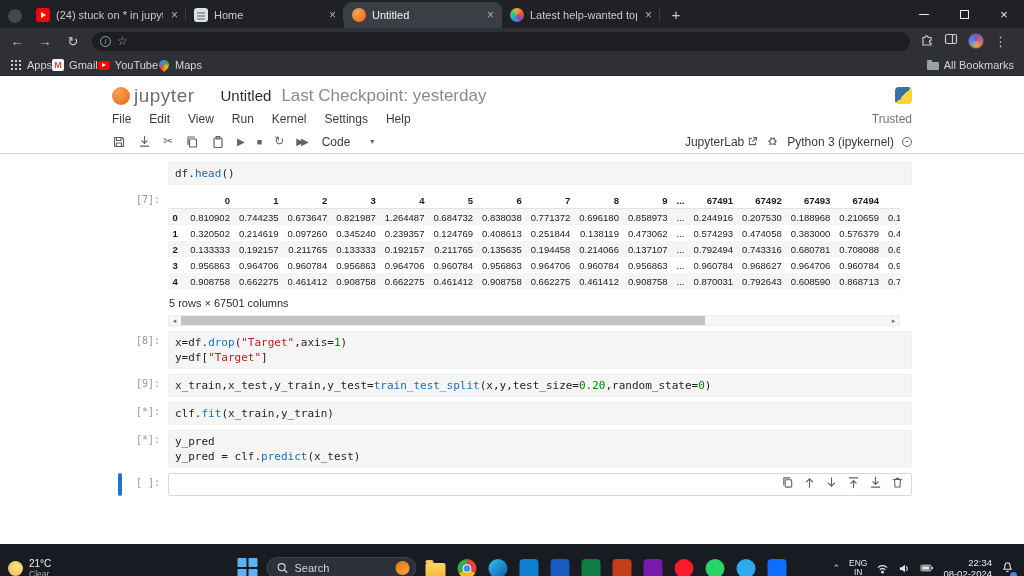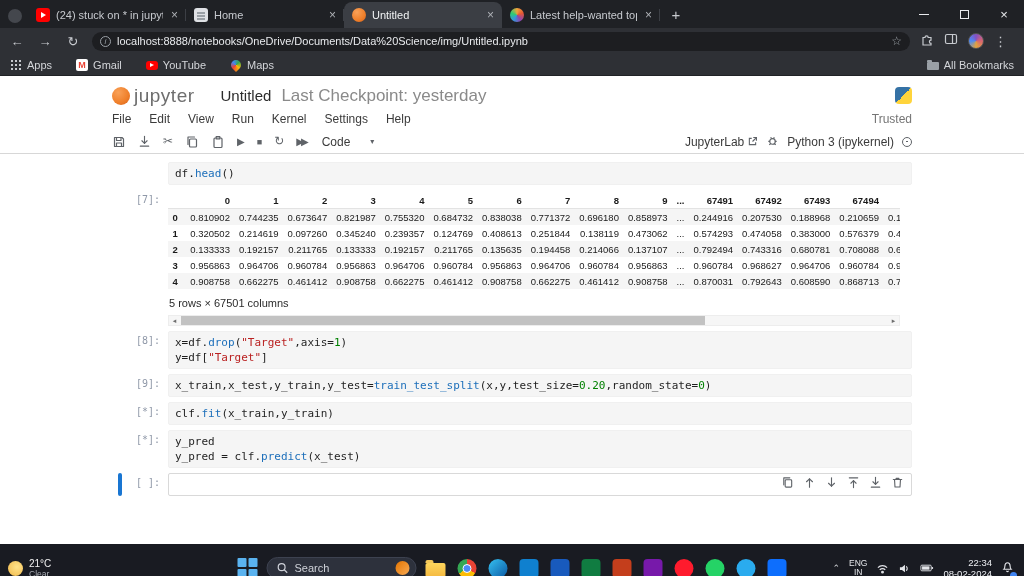--- a/index.html
+++ b/index.html
@@ -166,42 +166,41 @@
     <div class="wc">×</div>
   </div>
 </div>
 
 <div class="navbar">
   <span class="nav-ico">←</span>
   <span class="nav-ico">→</span>
   <span class="nav-ico">↻</span>
   <div class="omnibox">
     <span class="info-icon">i</span>
-    <span class="url-text">localhost:8888/notebooks/OneDrive/Documents/Data%20Science/img/Untitled.ipynb</span>
     <span class="star-icon">☆</span>
   </div>
   <div class="nav-right">
     <span>
       <svg width="14" height="14" viewBox="0 0 14 14" fill="none" stroke="#c7cacf" stroke-width="1.2">
           <path d="M3 5.5h2a1.6 1.6 0 1 1 3.2 0H11v2.6a1.6 1.6 0 1 0 0 3.2V13H3z"></path>
         </svg>
     </span>
     <span>
       <svg width="14" height="14" viewBox="0 0 14 14" fill="none" stroke="#c7cacf" stroke-width="1.2">
           <rect x="1.5" y="2.5" width="11" height="9" rx="1.5"></rect>
           <line x1="8.5" y1="2.5" x2="8.5" y2="11.5"></line>
         </svg>
     </span>
     <span class="avatar"></span>
     <span class="kebab">⋮</span>
   </div>
 </div>
 
 <div class="bookmarks">
-  <span id="bm-list" style="display:flex;gap:24px;justify-content:flex-end;">
+  <span id="bm-list" style="display:flex;gap:0;justify-content:flex-end;">
       <span class="bm">
     <span class="bmi bmi-apps-grid"></span>
     <span>Apps</span>
       </span>
       <span class="bm">
     <span class="bmi bmi-gmail">M</span>
     <span>Gmail</span>
       </span>
       <span class="bm">
     <span class="bmi bmi-youtube"></span>
@@ -355,21 +354,21 @@
                   <th>67495</th>
                 </tr>
               </thead>
               <tbody>
                 <tr>
                   <th>0</th>
                   <td>0.810902</td>
                   <td>0.744235</td>
                   <td>0.673647</td>
                   <td>0.821987</td>
-                  <td>0.755320</td>
+                  <td>1.264487</td>
                   <td>0.684732</td>
                   <td>0.838038</td>
                   <td>0.771372</td>
                   <td>0.696180</td>
                   <td>0.858973</td>
                   <td>...</td>
                   <td>0.244916</td>
                   <td>0.207530</td>
                   <td>0.188968</td>
                   <td>0.210659</td>

